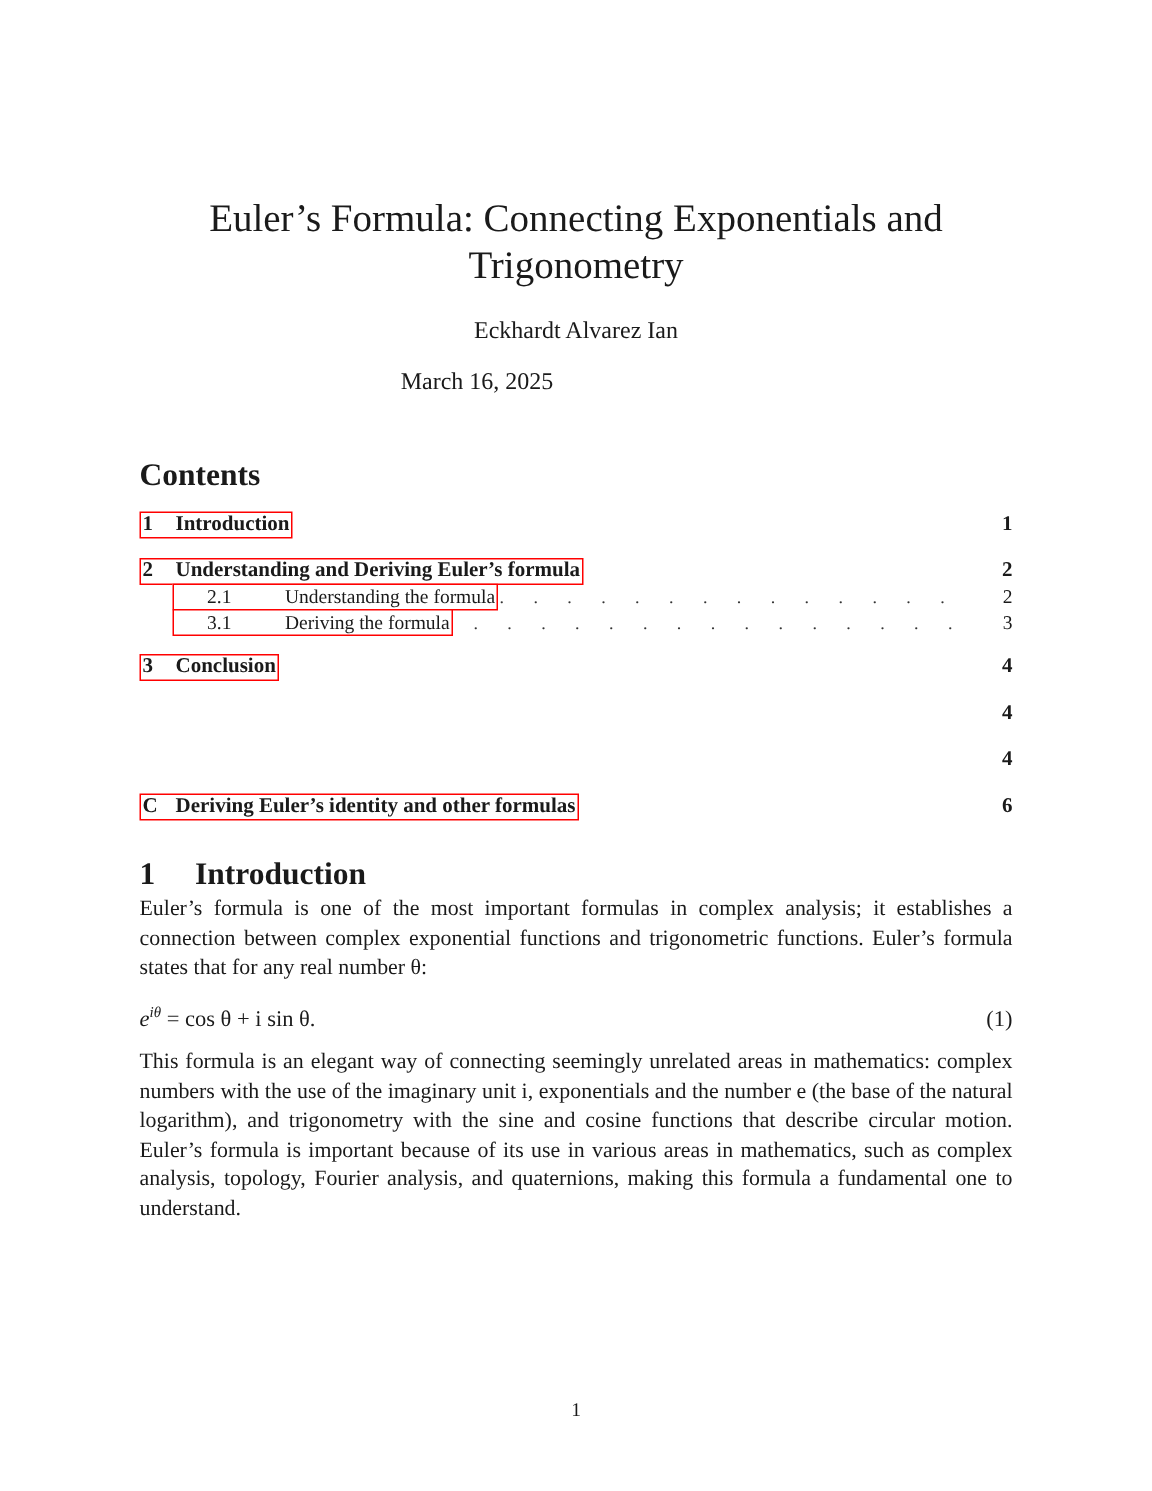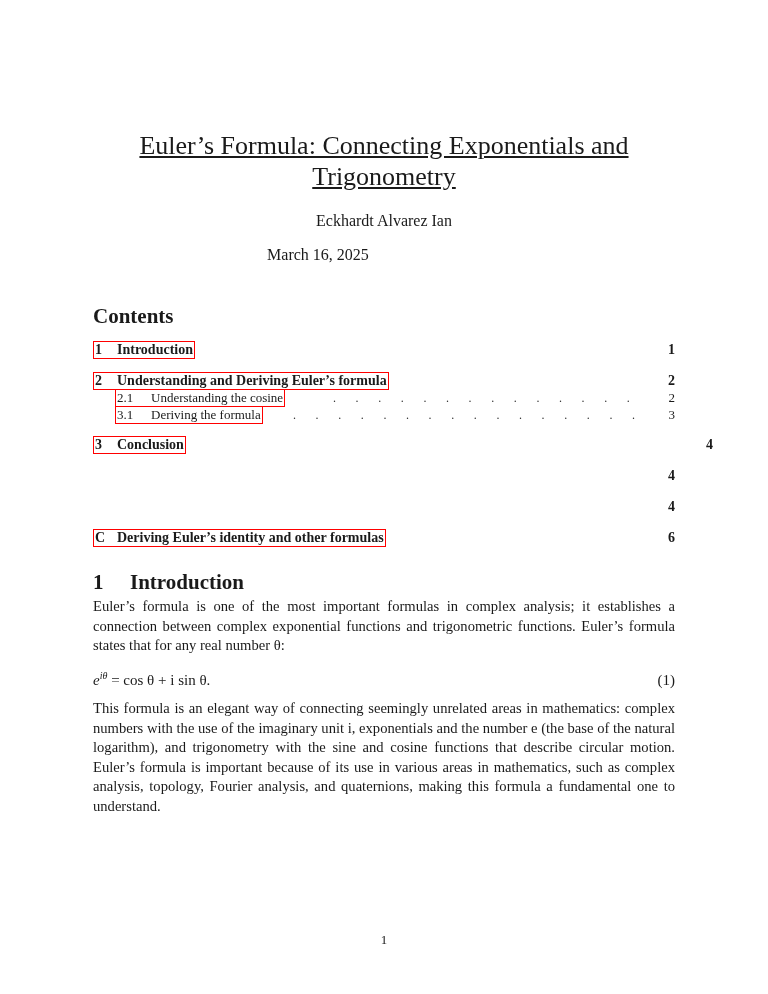--- a/index.html
+++ b/index.html
@@ -5,21 +5,21 @@
   html, body { margin: 0; padding: 0; background: #ffffff; }
   body {
     width: 768px; height: 994px; position: relative; overflow: hidden;
     font-family: "DejaVu Serif", "Liberation Serif", serif;
     color: #1a1a1a;
   }
   .page { position: absolute; left: 0; top: 0; width: 768px; height: 994px; }
   .title {
     position: absolute; left: 100px; width: 568px; top: 130px;
     text-align: center; font-family: "Liberation Serif", serif;
-    font-size: 26px; line-height: 31px; font-weight: normal; margin: 0; text-decoration: underline;
+    font-size: 26px; line-height: 31px; font-weight: normal; margin: 0;
   }
   .author {
     position: absolute; left: 0; width: 768px; top: 211px; text-align: center;
     font-family: "Liberation Serif", serif; font-size: 16px; line-height: 20px;
   }
   .date {
     position: absolute; left: 0; width: 636px; top: 245px; text-align: center;
     font-family: "Liberation Serif", serif; font-size: 16px; line-height: 20px;
   }
   .contents-heading {
@@ -33,21 +33,21 @@
   .toc-row.sec { font-weight: bold; }
   .toc-row.sub { font-size: 13px; }
   .toc-link {
     position: absolute; left: 0; top: 0; border: 1px solid #ff0000;
     padding: 0 1px; white-space: nowrap; color: #1a1a1a; text-decoration: none;
     background: #fff;
   }
   .toc-row.sub .toc-link { left: 22px; }
   .toc-num { display: inline-block; }
   .toc-row.sec .toc-num { width: 22px; }
-  .toc-row.sub .toc-num { width: 34px; }
+  .toc-row.sub .toc-num { width: 52px; padding-left: 21px; }
   .toc-page { position: absolute; right: 0; top: 1px; }
   .dots {
     position: absolute; top: 1px; right: 36px; letter-spacing: 8.3px;
     color: #333; font-size: 12px; white-space: nowrap; overflow: hidden; text-align: right;
   }
   .sec-heading {
     position: absolute; left: 93px; top: 570px; margin: 0;
     font-family: "Liberation Serif", serif; font-size: 21px; font-weight: bold;
   }
   .sec-heading .num { display: inline-block; width: 37px; }
@@ -92,34 +92,34 @@
   <div class="toc-row sec" style="top:372px;">
     <a class="toc-link">
       <span class="toc-num">2</span><span>Understanding and Deriving Euler’s formula</span>
     </a>
     <span class="toc-page">2</span>
   </div>
 
   <div class="toc-row sub" style="top:389px;">
     <span class="dots" style="left:240px;">. . . . . . . . . . . . . . . . . . . . . . . . . . . . . . . . . . . . .</span>
     <a class="toc-link">
-      <span class="toc-num">2.1</span><span>Understanding the cosine</span>
+      <span class="toc-num">2.1</span><span>Understanding the formula</span>
     </a>
     <span class="toc-page">2</span>
   </div>
 
   <div class="toc-row sub" style="top:406px;">
     <span class="dots" style="left:200px;">. . . . . . . . . . . . . . . . . . . . . . . . . . . . . . . . . . . . .</span>
     <a class="toc-link">
       <span class="toc-num">3.1</span><span>Deriving the formula</span>
     </a>
     <span class="toc-page">3</span>
   </div>
 
-  <div class="toc-row sec" style="top:436px;padding-left:38px;">
+  <div class="toc-row sec" style="top:436px;">
     <a class="toc-link">
       <span class="toc-num">3</span><span>Conclusion</span>
     </a>
     <span class="toc-page">4</span>
   </div>
 
   <div class="toc-row sec" style="top:467px;">
     <span class="toc-page">4</span>
   </div>
 

